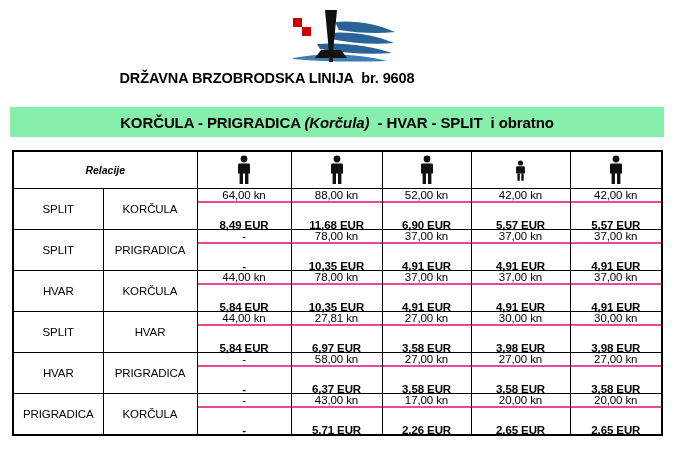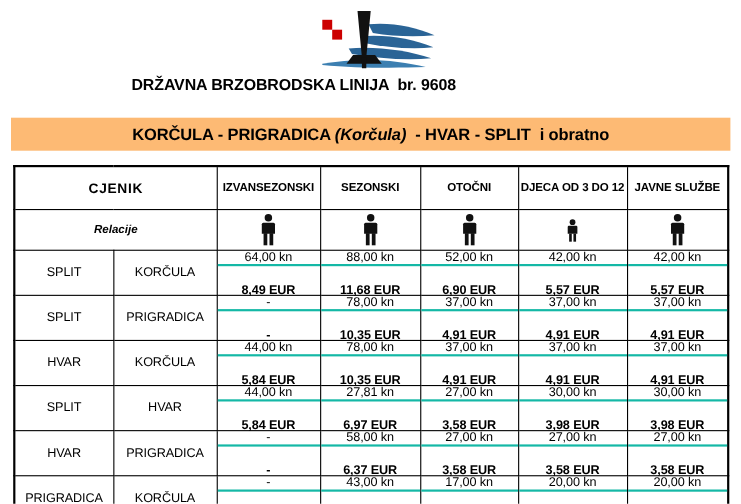--- a/index.html
+++ b/index.html
@@ -48,21 +48,21 @@
     white-space: pre;
   }
 
   
   .banner {
     position: absolute;
     left: 10px;
     top: 107px;
     width: 654px;
     height: 30px;
-    background: #fdba74;
+    background: #86efac;
     display: flex;
     align-items: center;
     justify-content: center;
   }
   .banner-text {
     font-size: 15px;
     font-weight: bold;
     color: #000000;
     white-space: pre;
     letter-spacing: -0.1px;
@@ -137,21 +137,21 @@
     flex-direction: column;
     height: 40px;
   }
   .price-kn {
     flex: 1 1 50%;
     display: flex;
     align-items: center;
     justify-content: center;
     font-size: 11.5px;
     font-weight: normal;
-    border-bottom: 2px solid #14b8a6;
+    border-bottom: 2px solid #ec4899;
     letter-spacing: -0.1px;
   }
   .price-eur {
     flex: 1 1 50%;
     display: flex;
     align-items: center;
     justify-content: center;
     font-size: 11.5px;
     font-weight: bold;
     letter-spacing: -0.1px;
@@ -190,29 +190,20 @@
     <colgroup>
       <col class="c-from">
         <col class="c-to">
         <col class="c-p1">
         <col class="c-p2">
         <col class="c-p3">
         <col class="c-p4">
         <col class="c-p5">
     </colgroup>
     <thead>
-      <tr>
-        <th class="th-cjenik" colspan="2">CJENIK</th>
-        <th class="th-cat">IZVANSEZONSKI</th>
-        <th class="th-cat">SEZONSKI</th>
-        <th class="th-cat">OTOČNI</th>
-        <th class="th-cat">DJECA OD
-3 DO 12</th>
-        <th class="th-cat">JAVNE SLUŽBE</th>
-      </tr>
       <tr class="row-icons">
         <td class="relacije-cell" colspan="2">Relacije</td>
         <td class="icon-cell">
           <svg class="person-svg" width="18" height="30" viewBox="0 0 18 30">
             <circle cx="9" cy="4" r="3.4" fill="#111111"></circle>
             <path d="M4.4 8.4 h9.2 a1.4 1.4 0 0 1 1.4 1.4 v8.6 h-12 v-8.6 a1.4 1.4 0 0 1 1.4 -1.4 Z" fill="#111111"></path>
             <rect x="4.6" y="18" width="3.4" height="11" fill="#111111"></rect>
             <rect x="10" y="18" width="3.4" height="11" fill="#111111"></rect>
           </svg>
         </td>

